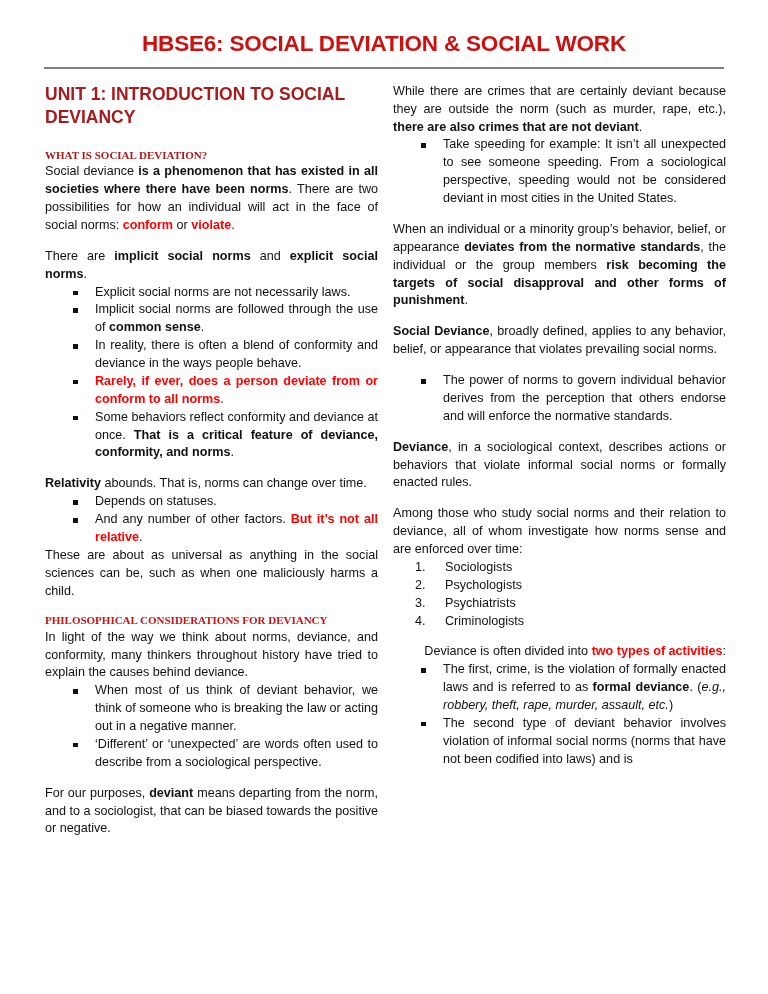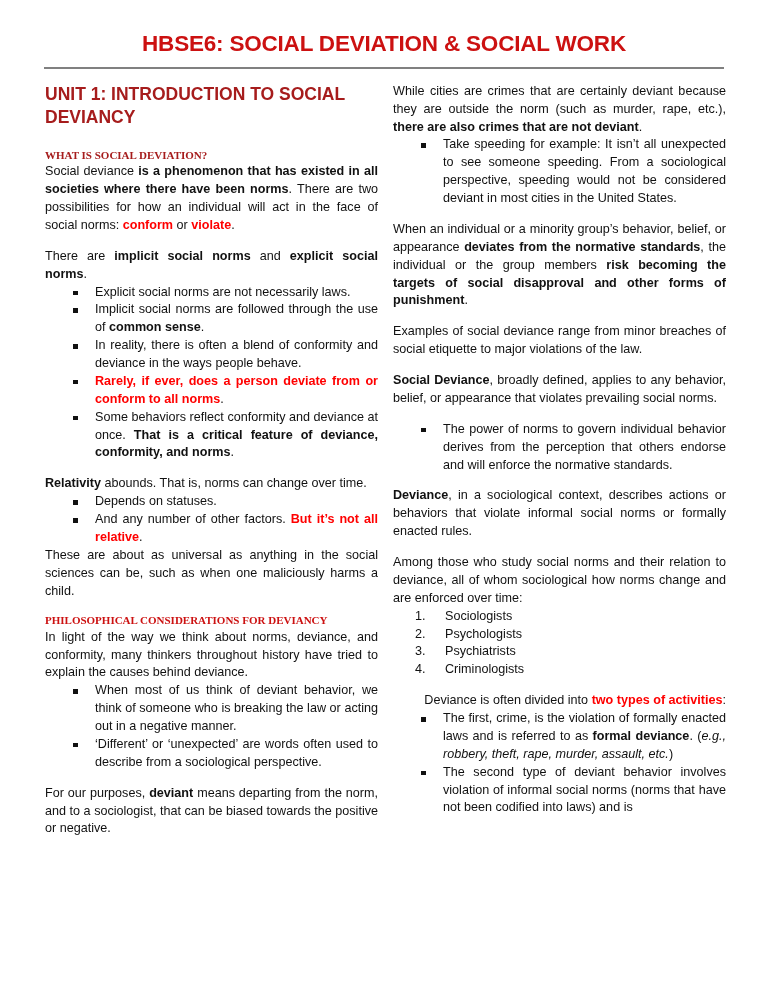--- a/index.html
+++ b/index.html
@@ -169,40 +169,39 @@
         <li><span>When most of us think of deviant behavior, we think of someone who is breaking the law or acting out in a negative manner.</span></li>
         <li><span>‘Different’ or ‘unexpected’ are words often used to describe from a sociological perspective.</span></li>
       </ul>
 
       <p class="para"><span>For our purposes, </span><b>deviant</b><span> means departing from the norm, and to a sociologist, that can be biased towards the positive or negative.</span></p>
 
     </div>
 
     <div class="col">
 
-      <p class="para tight"><span>While cities are crimes that are certainly deviant because they are outside the norm (such as murder, rape, etc.), </span><b>there are also crimes that are not deviant</b><span>.</span></p>
+      <p class="para tight"><span>While there are crimes that are certainly deviant because they are outside the norm (such as murder, rape, etc.), </span><b>there are also crimes that are not deviant</b><span>.</span></p>
 
       <ul class="bullets">
         <li><span>Take speeding for example: It isn’t all unexpected to see someone speeding. From a sociological perspective, speeding would not be considered deviant in most cities in the United States.</span></li>
       </ul>
 
       <p class="para"><span>When an individual or a minority group’s behavior, belief, or appearance </span><b>deviates from the normative standards</b><span>, the individual or the group members </span><b>risk becoming the targets of social disapproval and other forms of punishment</b><span>.</span></p>
 
-      <p class="para">Examples of social deviance range from minor breaches of social etiquette to major violations of the law.</p>
 
       <p class="para"><b>Social Deviance</b><span>, broadly defined, applies to any behavior, belief, or appearance that violates prevailing social norms.</span></p>
 
 
       <ul class="bullets">
         <li><span>The power of norms to govern individual behavior derives from the perception that others endorse and will enforce the normative standards.</span></li>
       </ul>
 
       <p class="para"><b>Deviance</b><span>, in a sociological context, describes actions or behaviors that violate informal social norms or formally enacted rules.</span></p>
 
-      <p class="para tight">Among those who study social norms and their relation to deviance, all of whom sociological how norms change and are enforced over time:</p>
+      <p class="para tight">Among those who study social norms and their relation to deviance, all of whom investigate how norms sense and are enforced over time:</p>
 
       <ol class="numbers">
         <li>Sociologists</li>
         <li>Psychologists</li>
         <li>Psychiatrists</li>
         <li>Criminologists</li>
       </ol>
 
       <p class="para tight nojust"><span>Deviance is often divided into </span><b class="red">two types of activities</b><span>:</span></p>
 

